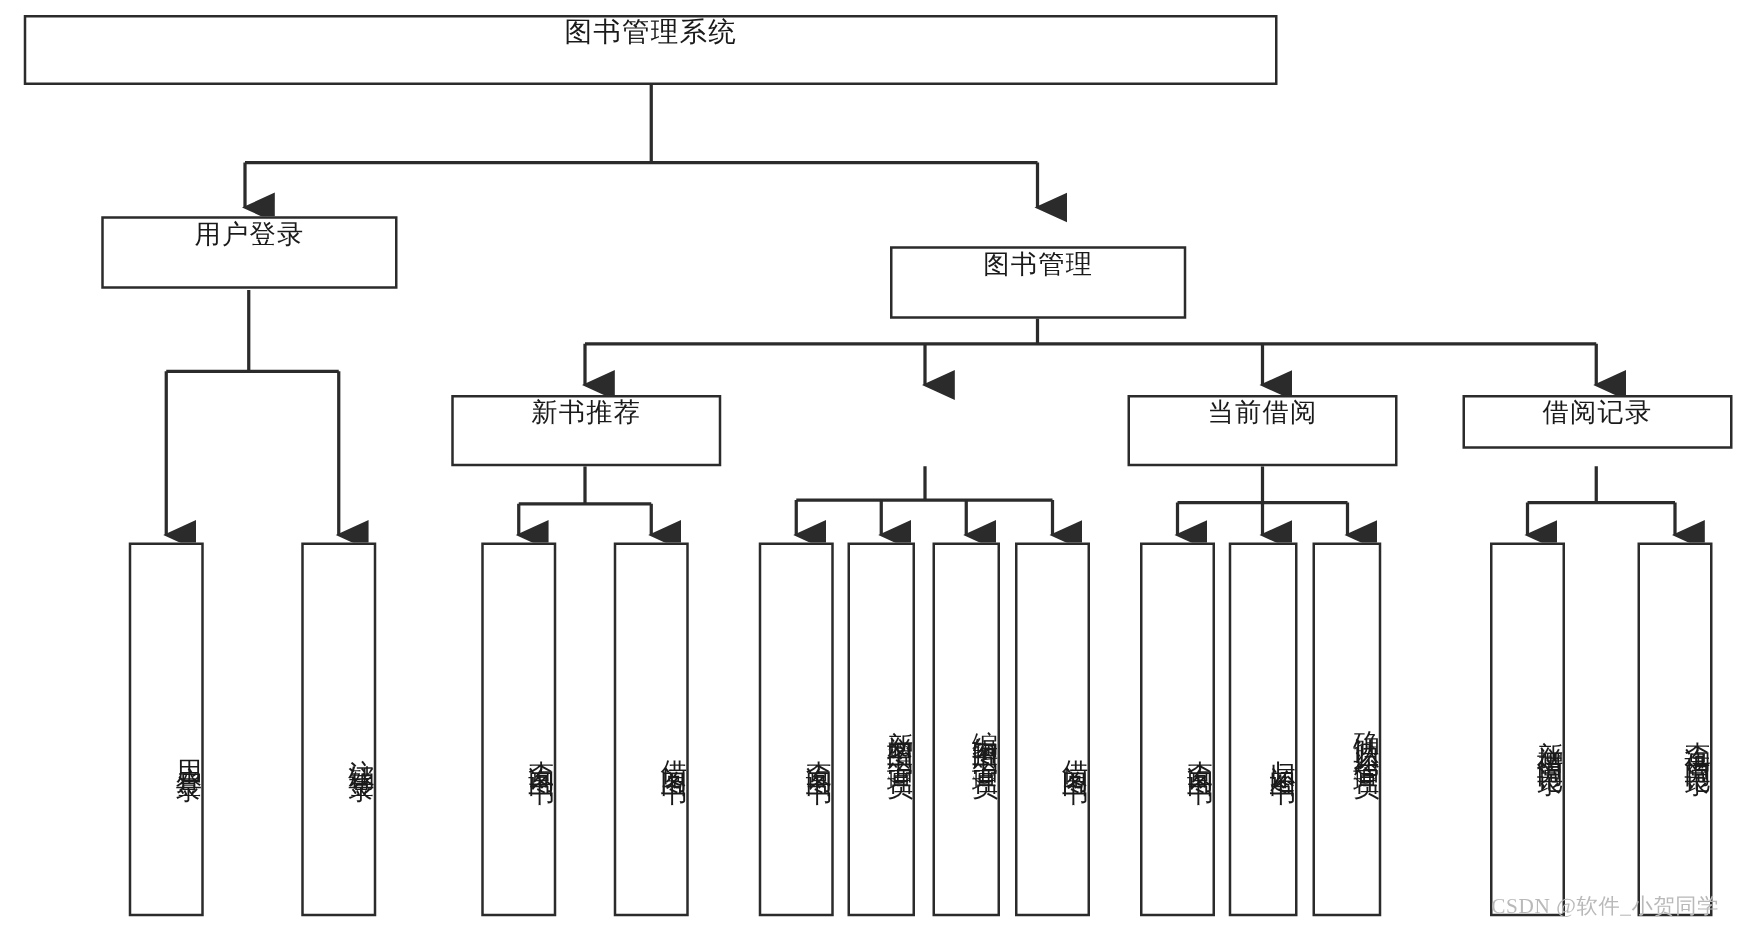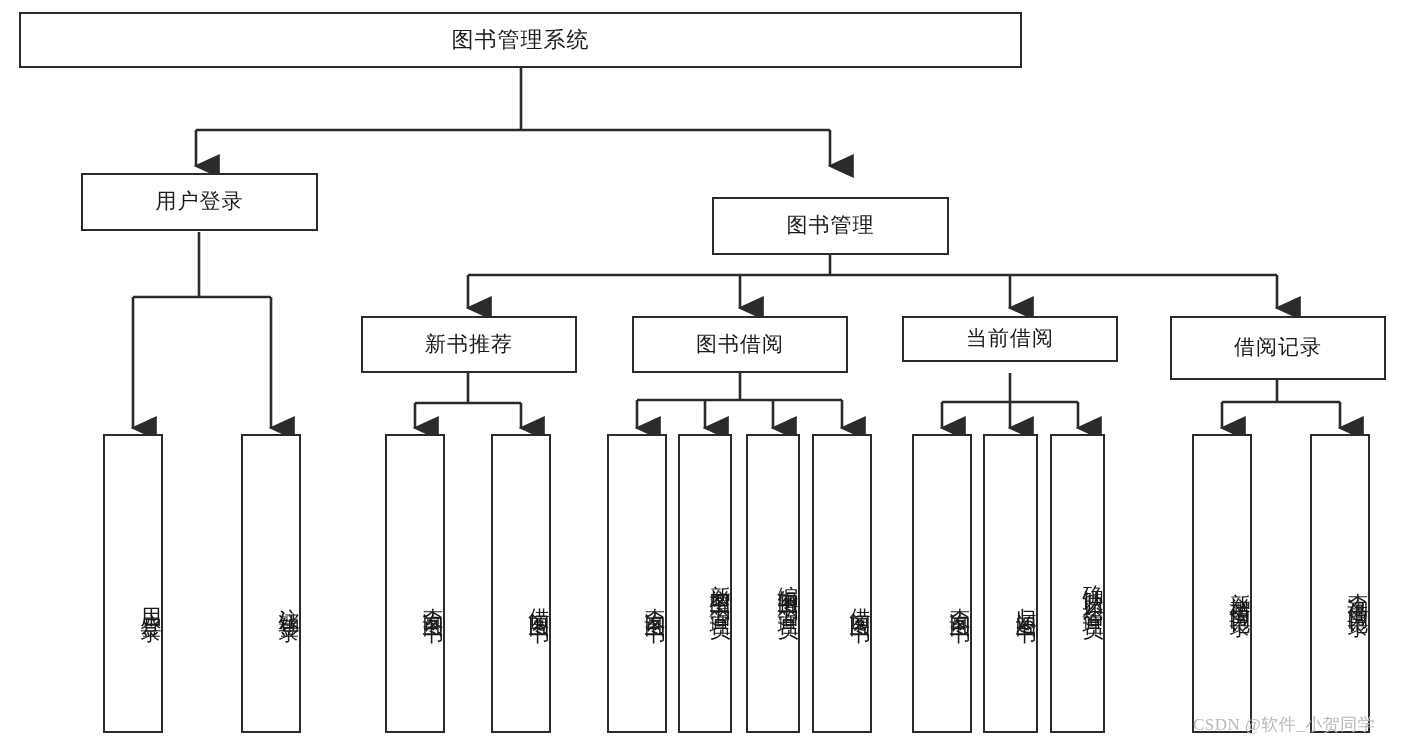--- a/index.html
+++ b/index.html
@@ -25,21 +25,21 @@
     width: 1405px;
     height: 747px;
     pointer-events: none;
   }
   .node {
     position: absolute;
     box-sizing: border-box;
     background: #ffffff;
     border: 2px solid #2b2b2b;
     display: flex;
-    align-items: center;
+    align-items: flex-start;
     justify-content: center;
     color: #1a1a1a;
     z-index: 2;
   }
   
   .node.horiz {
     font-size: 21px;
     letter-spacing: 1px;
     line-height: 1.2;
     white-space: nowrap;
@@ -136,29 +136,26 @@
   </div>
 
   <div class="node horiz" style="left:712px; top:173px; width:237px; height:58px;margin-top:24px;">
     <span>图书管理</span>
   </div>
 
   <div class="node horiz" style="left:361px; top:316px; width:216px; height:57px;">
     <span>新书推荐</span>
   </div>
 
-  <div class="node horiz" style="left:632px; top:316px; width:216px; height:57px;">
-    <span>图书借阅</span>
-  </div>
-
-  <div class="node horiz" style="left:902px; top:316px; width:216px; height:46px;">
+
+  <div class="node horiz" style="left:902px; top:316px; width:216px; height:57px;">
     <span>当前借阅</span>
   </div>
 
-  <div class="node horiz" style="left:1170px; top:316px; width:216px; height:64px;">
+  <div class="node horiz" style="left:1170px; top:316px; width:216px; height:43px;">
     <span>借阅记录</span>
   </div>
 
   <div class="node vert" style="left:103px; top:434px; width:60px; height:299px;">
     <span>用户登录</span>
   </div>
 
   <div class="node vert" style="left:241px; top:434px; width:60px; height:299px;">
     <span>注销登录</span>
   </div>

